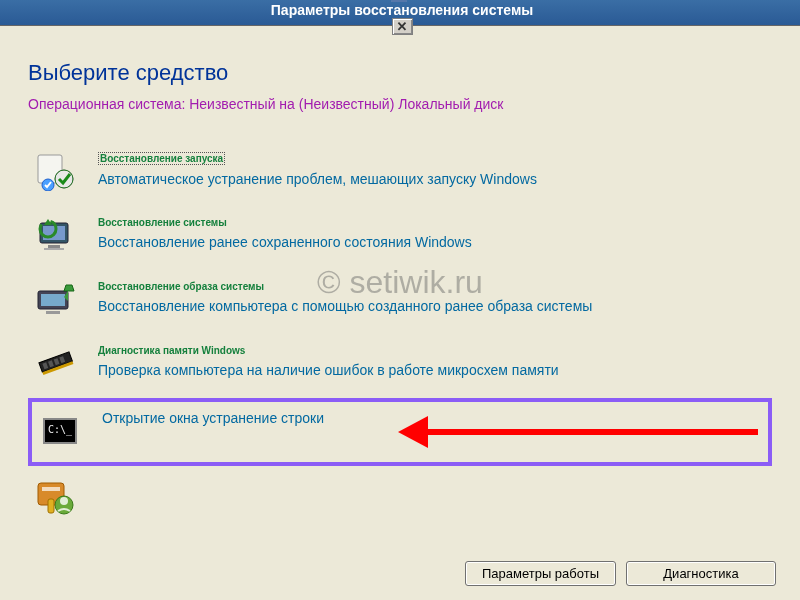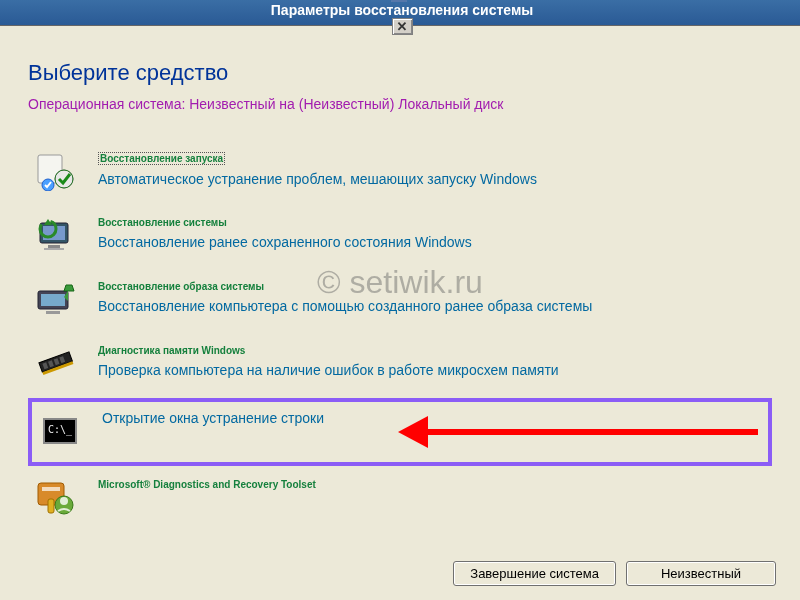--- a/index.html
+++ b/index.html
@@ -245,25 +245,24 @@
         <svg width="44" height="40" viewBox="0 0 44 40">
           <rect x="4" y="6" width="26" height="22" rx="3" fill="#d88a2a" stroke="#a05a00"></rect>
           <rect x="8" y="10" width="18" height="4" fill="#fff" opacity="0.7"></rect>
           <circle cx="30" cy="28" r="9" fill="#6aaa3a" stroke="#3a7a1a"></circle>
           <circle cx="30" cy="24" r="4" fill="#fff" opacity="0.8"></circle>
           <path d="M24 34 q6 -4 12 0" stroke="#fff" stroke-width="2" fill="none" opacity="0.8"></path>
           <rect x="14" y="22" width="6" height="14" rx="2" fill="#e0b020" stroke="#a07000"></rect>
         </svg>
       </div>
       <div class="tool-body">
-        <a class="tool-link">Microsoft® Diagnostics and Recovery Toolset</a>
       </div>
     </div>
 
   </div>
 </div>
 
 <div class="watermark">© setiwik.ru</div>
 
 <div class="footer">
-  <button class="win-btn">Завершение система</button>
-  <button class="win-btn">Неизвестный</button>
+  <button class="win-btn">Параметры работы</button>
+  <button class="win-btn">Диагностика</button>
 </div>
 
 </body></html>

